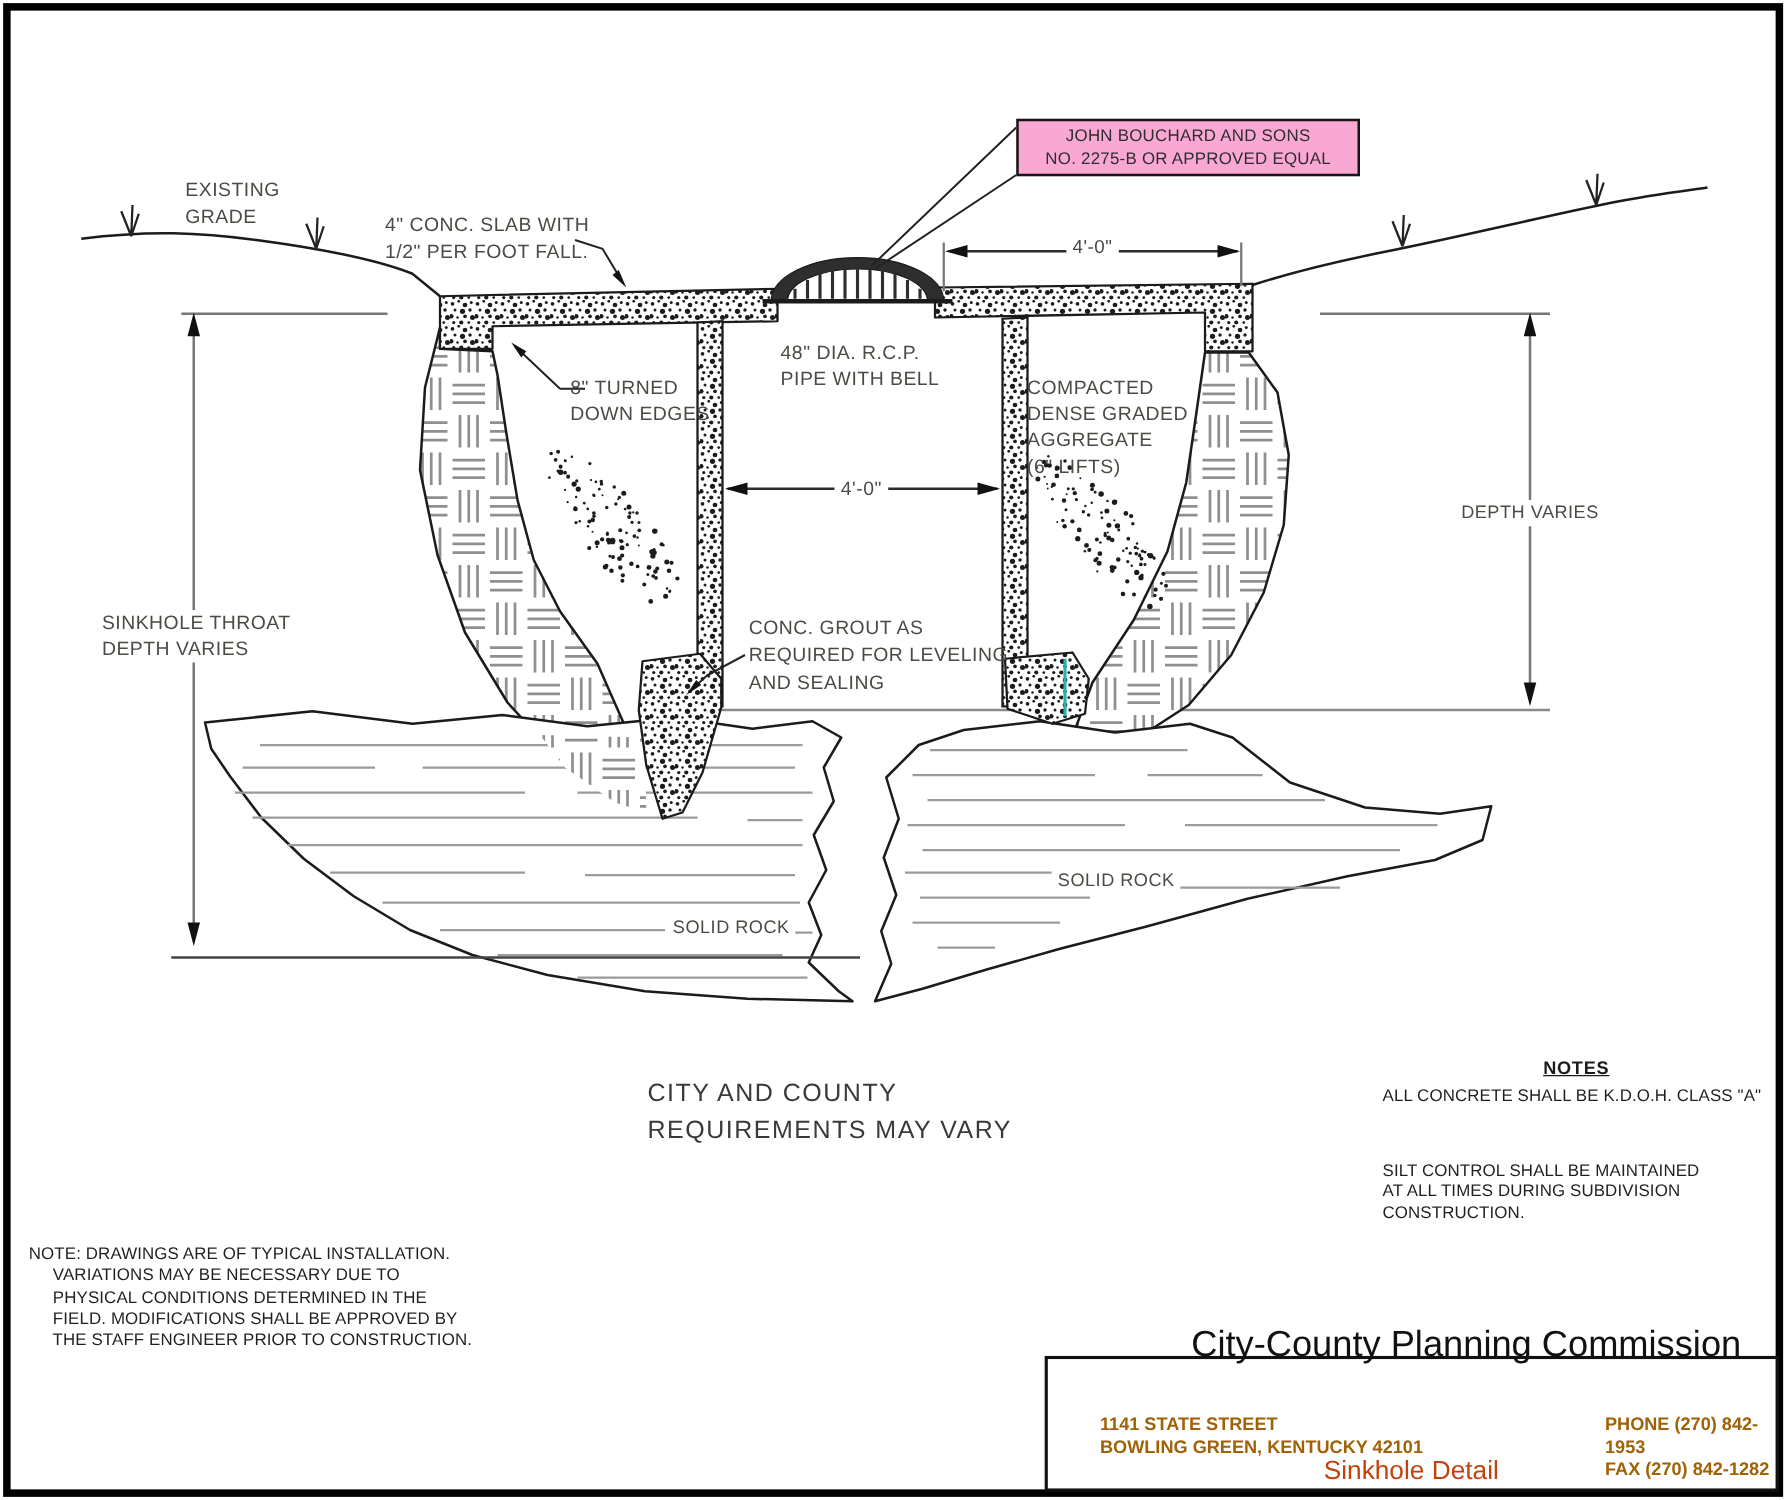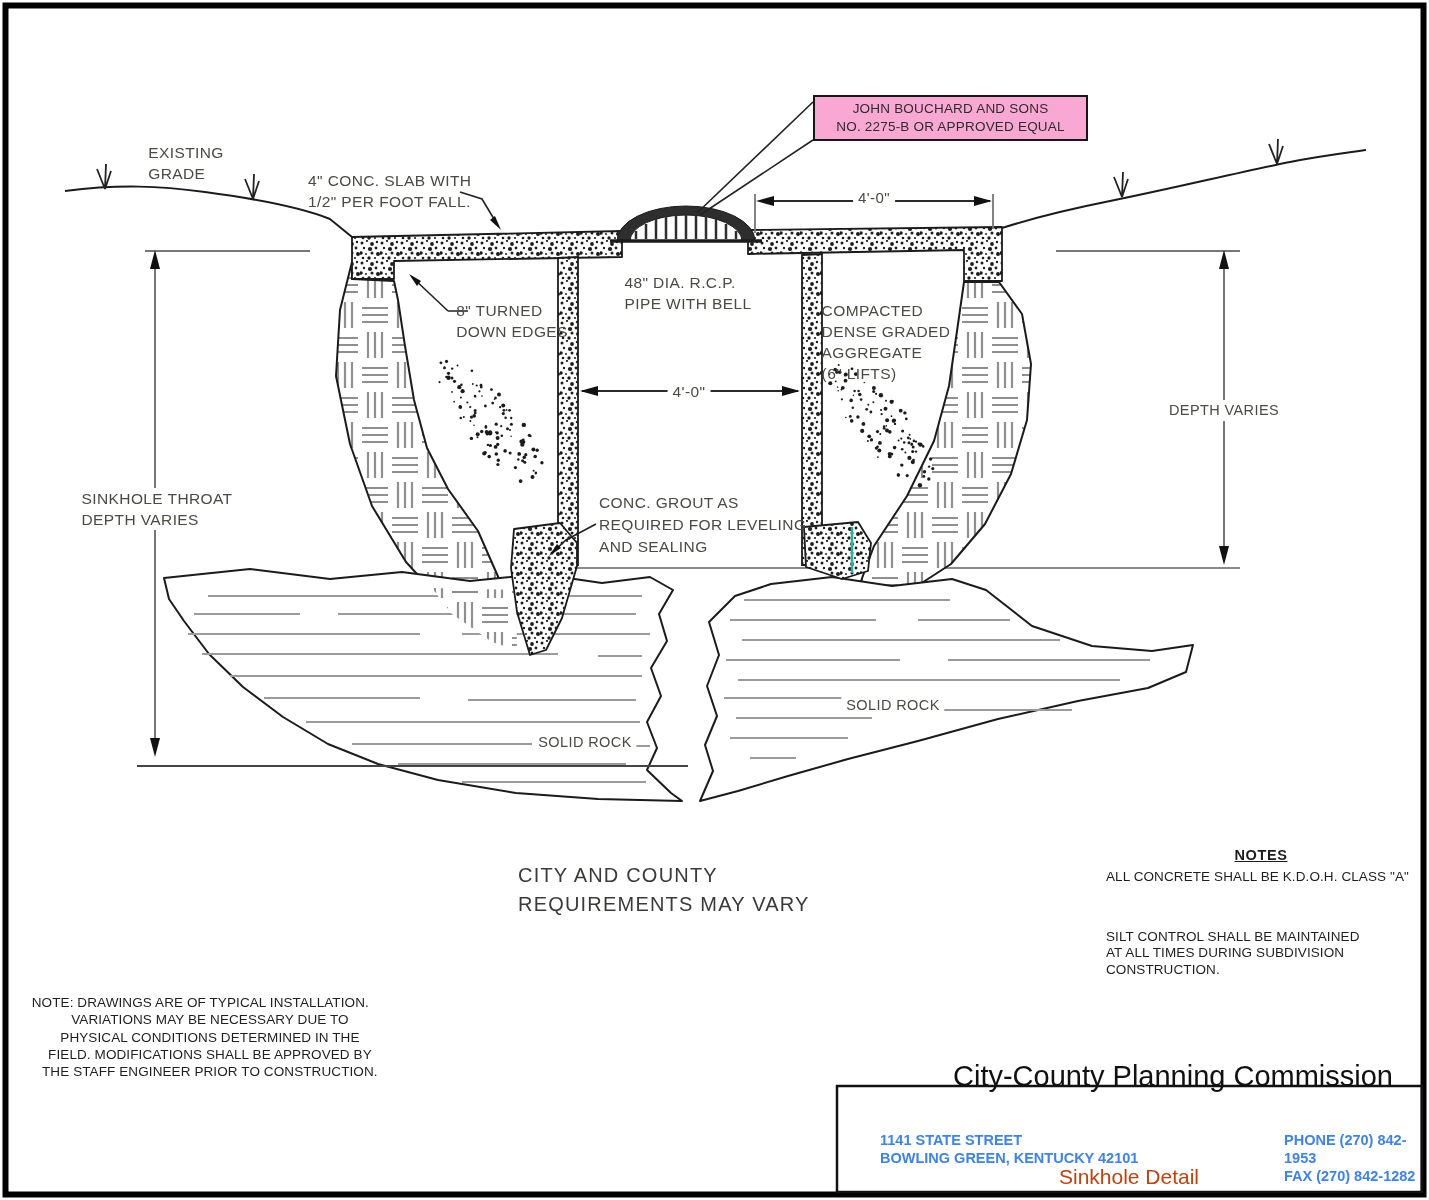--- a/index.html
+++ b/index.html
@@ -11,27 +11,27 @@
   .ctr{text-align:left;transform:translateX(-50%);}
   .bgw{background:#fff;padding:0 5px;}
   .callout{position:absolute;left:813px;top:95px;width:275px;height:46px;border:2px solid #161616;
            background:#f9a8d4;display:flex;align-items:center;justify-content:center;
            font:13.5px/18px "Liberation Sans",sans-serif;color:#2d2d2d;text-align:center;
            white-space:pre-line;letter-spacing:.2px;box-sizing:border-box;}
   .statement{position:absolute;left:518px;top:861px;font:20px/29px "Liberation Sans",sans-serif;
              letter-spacing:1.2px;color:#3a3a38;white-space:pre-line;}
   .note{position:absolute;font:13.5px/16.4px "Liberation Sans",sans-serif;color:#1f1f1f;
         white-space:pre-line;letter-spacing:.1px;}
-  .fieldnote{white-space:pre;line-height:17.3px;text-align:center;}
+  .fieldnote{white-space:pre;line-height:17.3px;}
   .notes-head{position:absolute;left:1250px;top:847px;transform:translateX(-50%);
               font:bold 14.5px "Liberation Sans",sans-serif;color:#1c1c1c;
               text-decoration:underline;letter-spacing:.6px;margin-left:11px;}
   .tb-org{position:absolute;left:1129px;top:1060px;transform:translateX(-50%);
           font:29px "Liberation Sans",sans-serif;color:#111;white-space:nowrap;margin-left:44px;}
-  .tb-sm{position:absolute;font:bold 14.5px/18px "Liberation Sans",sans-serif;color:#3b82f6;
+  .tb-sm{position:absolute;font:bold 14.5px/18px "Liberation Sans",sans-serif;color:#a16207;
          white-space:pre-line;}
   .tb-sheet{position:absolute;left:1129px;top:1165px;transform:translateX(-50%);
             font:21px "Liberation Sans",sans-serif;color:#c2410c;white-space:nowrap;}
 </style>
 </head>
 <body>
 
 <div class="sheet">
 
 <svg width="1429" height="1200" viewBox="0 0 1429 1200">

